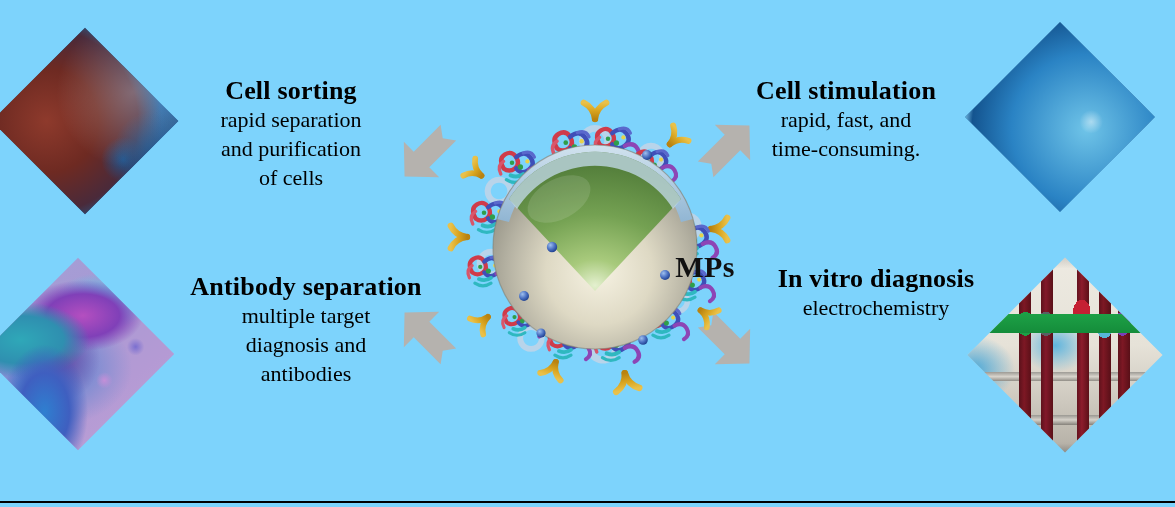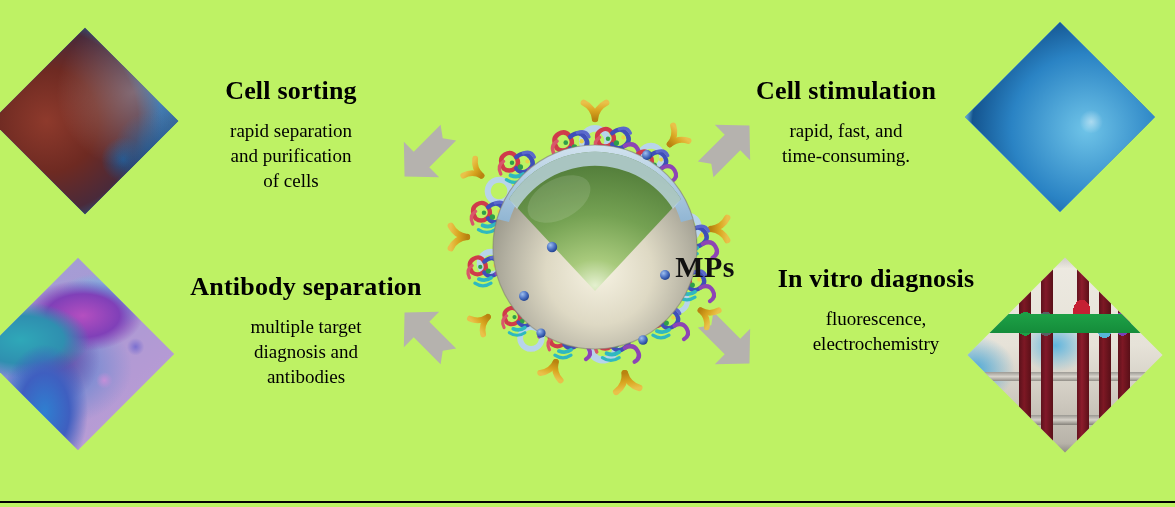--- a/index.html
+++ b/index.html
@@ -8,21 +8,21 @@
     background: #ffffff;
   }
   body {
     font-family: "Liberation Serif", "DejaVu Serif", serif;
   }
 
   #figure {
     position: relative;
     width: 1175px;
     height: 507px;
-    background: #bef264;
+    background: #7dd3fc;
     overflow: hidden;
   }
 
   
   .bottom-rule {
     position: absolute;
     left: 0;
     top: 501px;
     width: 1175px;
     height: 2px;
@@ -129,23 +129,22 @@
   
   .block { position: absolute; text-align: center; color: #000; }
   .block .title {
     font-weight: bold;
     font-size: 26px;
     line-height: 1.12;
     letter-spacing: 0.2px;
     white-space: nowrap;
   }
   .block .desc {
-    font-size: 19px;
+    font-size: 22px;
     line-height: 1.32;
-    margin-top: 13px;
   }
   .block .desc span { display: block; white-space: nowrap; }
 
   
   #core {
     position: absolute;
     left: 455px;
     top: 95px;
     width: 280px;
     height: 300px;
@@ -219,21 +218,20 @@
     <div class="desc">
       <span>multiple target</span>
       <span>diagnosis and</span>
       <span>antibodies</span>
     </div>
   </div>
 
   <div class="block" style="left:748px; top:264px; width:256px;">
     <div class="title">In vitro diagnosis</div>
     <div class="desc">
-      <span>fluorescence,</span>
       <span>electrochemistry</span>
     </div>
   </div>
 
   <div class="arrow" style="left:392px; top:116px; width:76px; height:70px;">
     <svg width="76" height="70" viewBox="0 0 76 70">
       <g transform="rotate(-45 38 35)">
         <path d="M2 35 L26 10 L26 24 L64 24 L56 35 L64 46 L26 46 L26 60 Z" fill="#b5b2ae"></path>
       </g>
     </svg>

